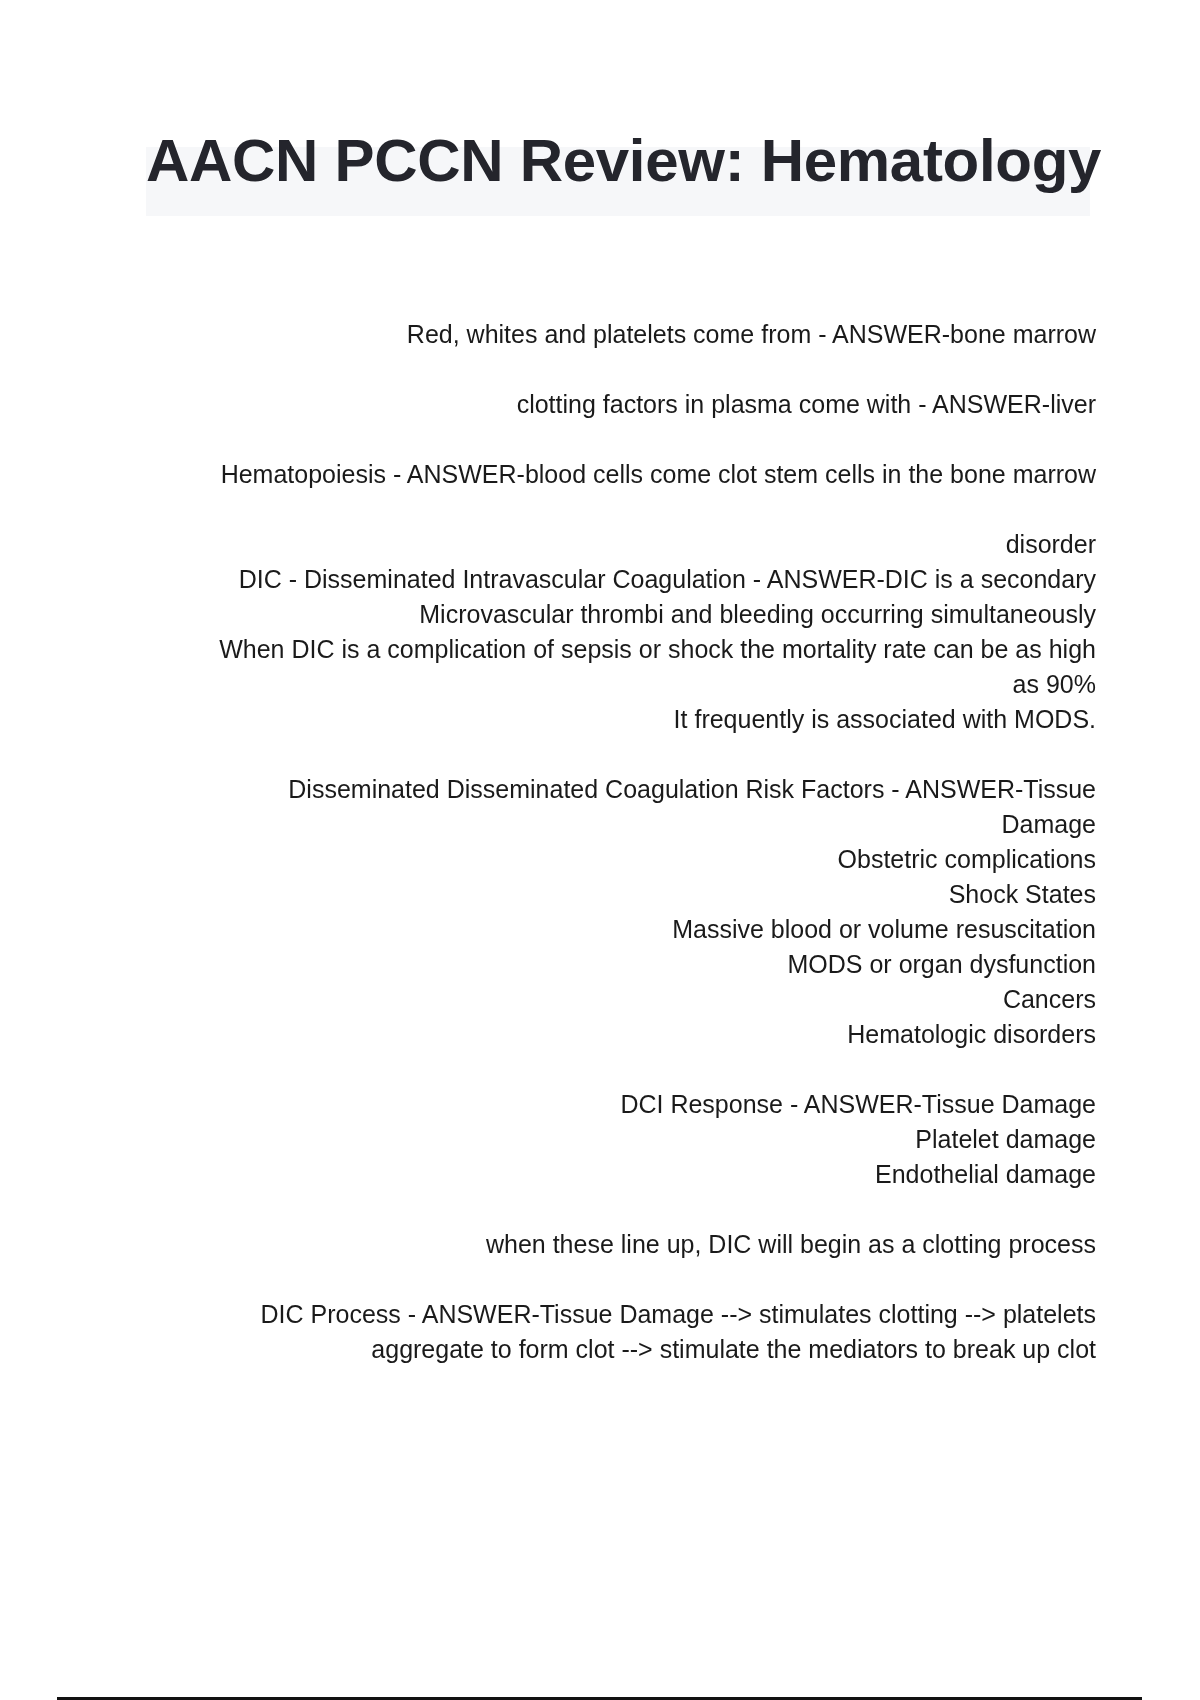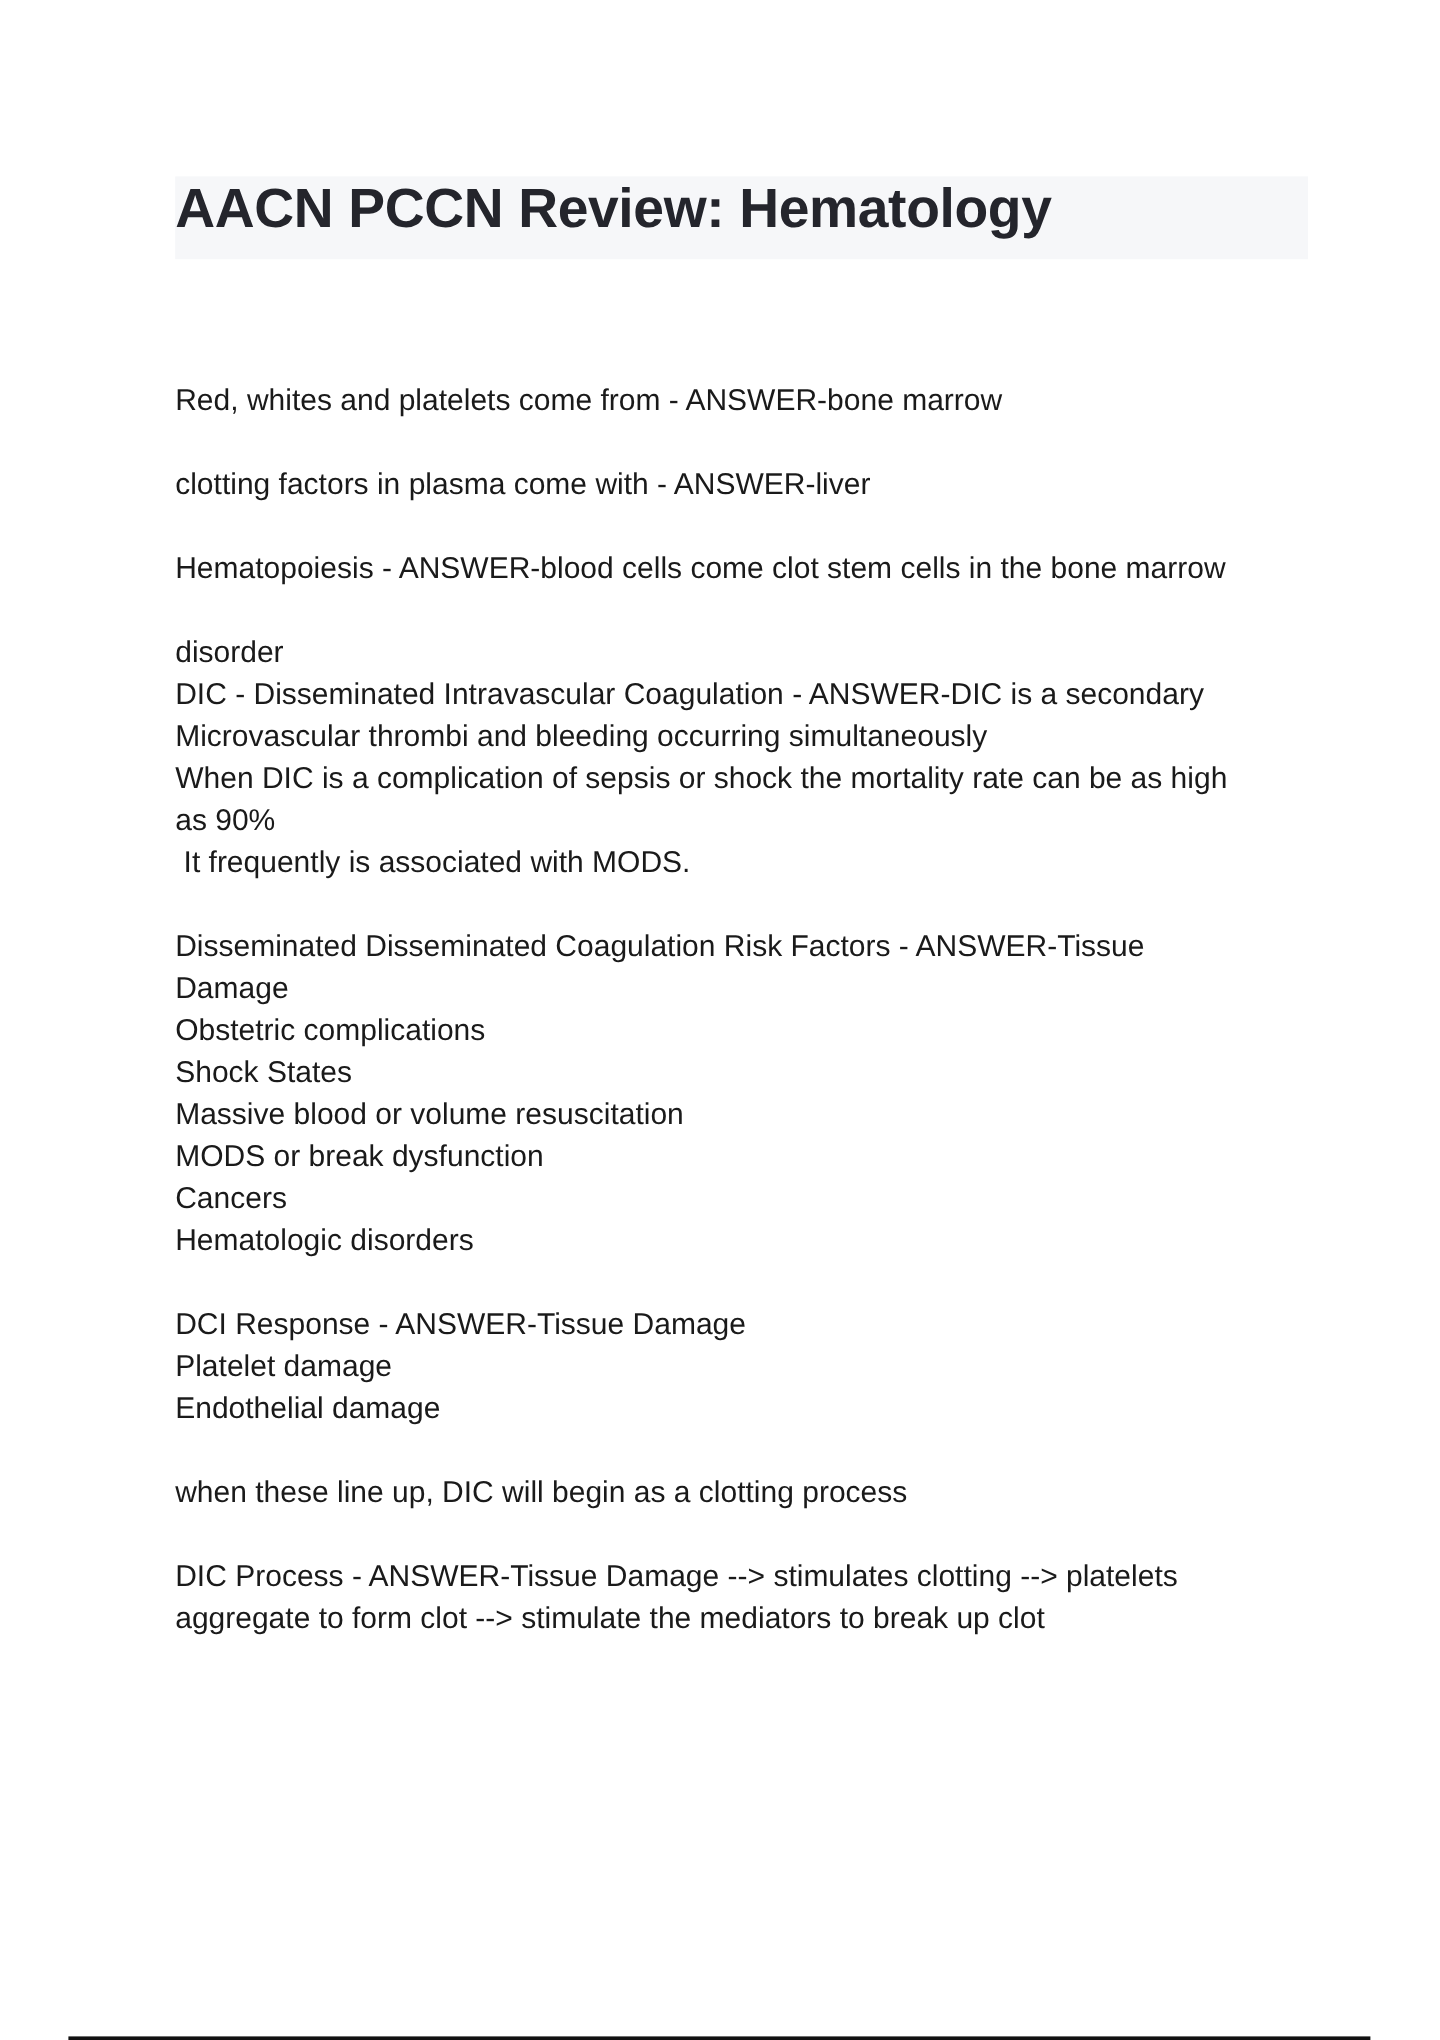--- a/index.html
+++ b/index.html
@@ -19,41 +19,42 @@
       position: absolute;
       left: 146px;
       top: 147px;
       width: 944px;
       height: 69px;
       background: #f6f7f9;
     }
     .title {
       position: absolute;
       left: 146px;
-      top: 148px;
+      top: 136px;
       margin: 0;
       font-family: "Liberation Sans", sans-serif;
       font-weight: bold;
-      font-size: 46px;
+      font-size: 60px;
       line-height: 50px;
       color: #24252c;
       letter-spacing: -0.3px;
       white-space: nowrap;
     }
     .content {
       position: absolute;
       left: 146px;
       top: 317px;
       width: 950px;
       font-size: 25px;
       line-height: 35px;
       color: #1a1a1a;
     }
     .qa {
       margin: 0 0 35px 0;
+      text-align: right;
     }
     .qa-line {
       display: block;
       white-space: pre-wrap;
     }
     .footer-rule {
       position: absolute;
       left: 57px;
       top: 1697px;
       width: 1085px;
@@ -84,21 +85,21 @@
     <span class="qa-line">When DIC is a complication of sepsis or shock the mortality rate can be as high</span>
     <span class="qa-line">as 90%</span>
     <span class="qa-line"> It frequently is associated with MODS.</span>
   </div>
   <div class="qa">
     <span class="qa-line">Disseminated Disseminated Coagulation Risk Factors - ANSWER-Tissue</span>
     <span class="qa-line">Damage</span>
     <span class="qa-line">Obstetric complications</span>
     <span class="qa-line">Shock States</span>
     <span class="qa-line">Massive blood or volume resuscitation</span>
-    <span class="qa-line">MODS or break dysfunction</span>
+    <span class="qa-line">MODS or organ dysfunction</span>
     <span class="qa-line">Cancers</span>
     <span class="qa-line">Hematologic disorders</span>
   </div>
   <div class="qa">
     <span class="qa-line">DCI Response - ANSWER-Tissue Damage</span>
     <span class="qa-line">Platelet damage</span>
     <span class="qa-line">Endothelial damage</span>
   </div>
   <div class="qa">
     <span class="qa-line">when these line up, DIC will begin as a clotting process</span>

